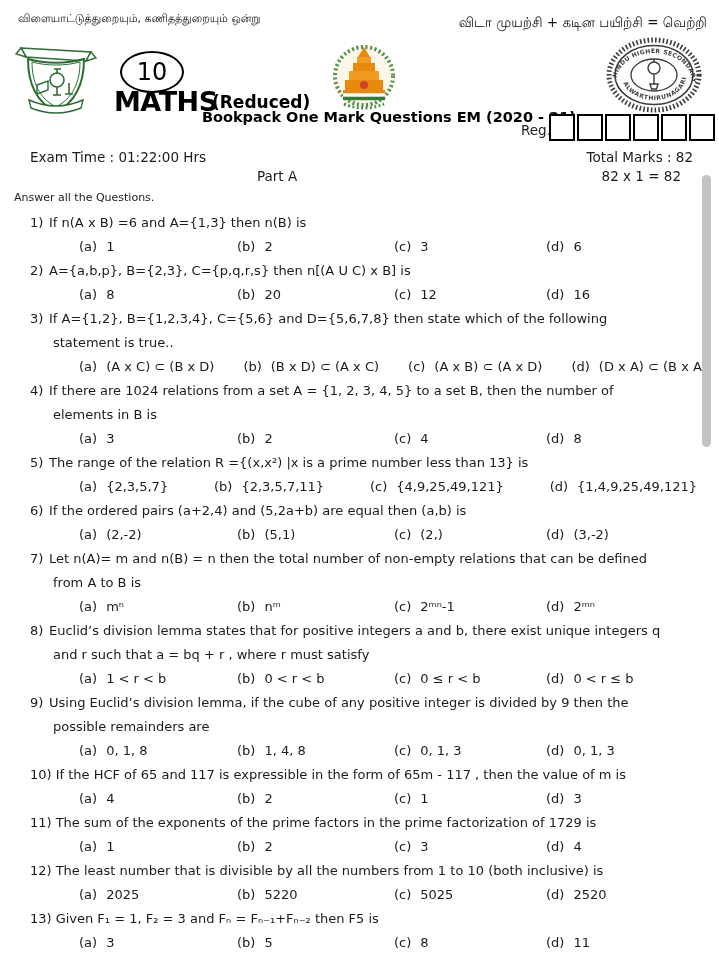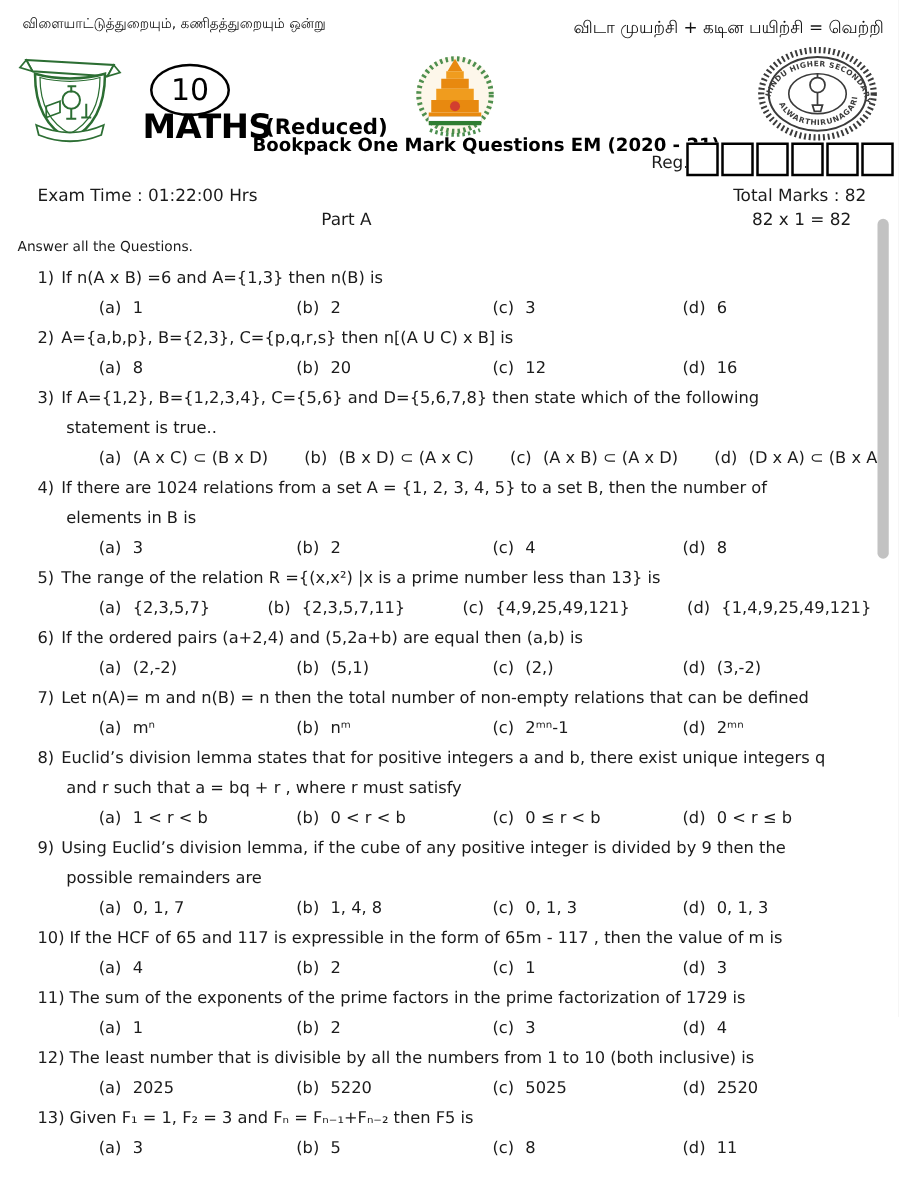--- a/index.html
+++ b/index.html
@@ -200,20 +200,21 @@
           <span class="opt"><span class="olabel">(b)</span><span class="otext">(5,1)</span></span>
           <span class="opt"><span class="olabel">(c)</span><span class="otext">(2,)</span></span>
           <span class="opt"><span class="olabel">(d)</span><span class="otext">(3,-2)</span></span>
         </div>
       </div>
       <div class="q">
         <div class="qfirst">
           <span class="qnum">7)</span>
           <span class="qtext">Let n(A)= m and n(B) = n then the total number of non-empty relations that can be defined</span>
         </div>
+        <div class="qcont">from A to B is</div>
         <div class="opts">
           <span class="opt"><span class="olabel">(a)</span><span class="otext">mⁿ</span></span>
           <span class="opt"><span class="olabel">(b)</span><span class="otext">nᵐ</span></span>
           <span class="opt"><span class="olabel">(c)</span><span class="otext">2ᵐⁿ-1</span></span>
           <span class="opt"><span class="olabel">(d)</span><span class="otext">2ᵐⁿ</span></span>
         </div>
       </div>
       <div class="q">
         <div class="qfirst">
           <span class="qnum">8)</span>
@@ -227,21 +228,21 @@
           <span class="opt"><span class="olabel">(d)</span><span class="otext">0 &lt; r ≤ b</span></span>
         </div>
       </div>
       <div class="q">
         <div class="qfirst">
           <span class="qnum">9)</span>
           <span class="qtext">Using Euclid’s division lemma, if the cube of any positive integer is divided by 9 then the</span>
         </div>
         <div class="qcont">possible remainders are</div>
         <div class="opts">
-          <span class="opt"><span class="olabel">(a)</span><span class="otext">0, 1, 7</span></span>
+          <span class="opt"><span class="olabel">(a)</span><span class="otext">0, 1, 8</span></span>
           <span class="opt"><span class="olabel">(b)</span><span class="otext">1, 4, 8</span></span>
           <span class="opt"><span class="olabel">(c)</span><span class="otext">0, 1, 3</span></span>
           <span class="opt"><span class="olabel">(d)</span><span class="otext">0, 1, 3</span></span>
         </div>
       </div>
       <div class="q">
         <div class="qfirst">
           <span class="qnum">10)</span>
           <span class="qtext">If the HCF of 65 and 117 is expressible in the form of 65m - 117 , then the value of m is</span>
         </div>

